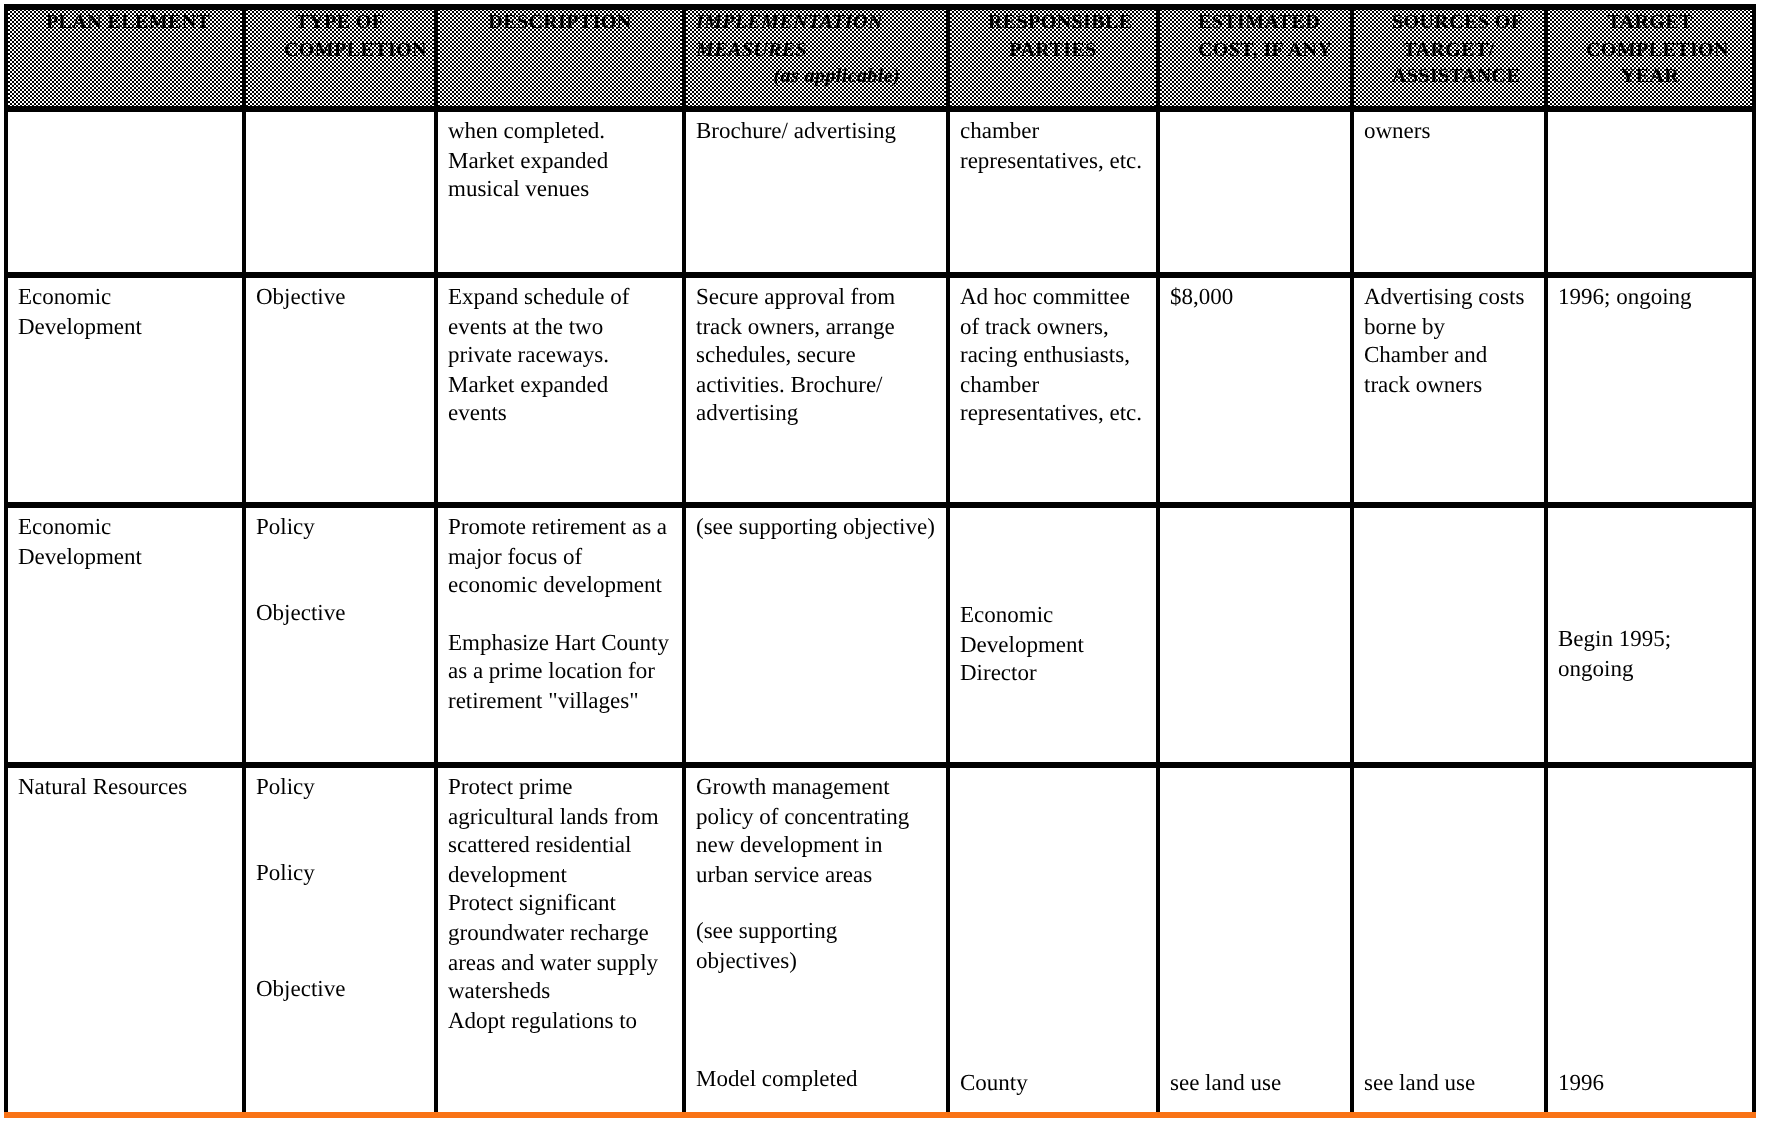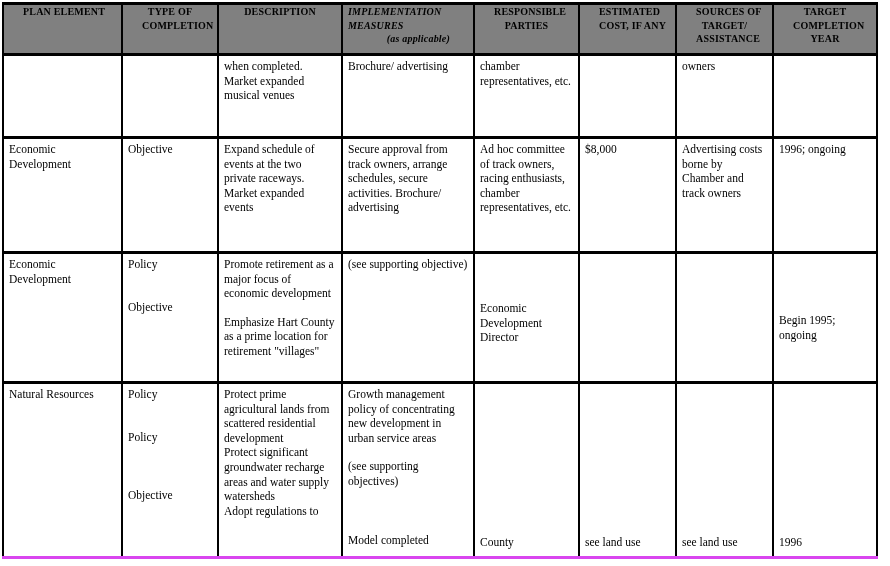--- a/index.html
+++ b/index.html
@@ -101,21 +101,21 @@
   .gap-md { height: 28px; }
   .gap-lg { height: 44px; }
   .gap-xl { height: 56px; }
   .gap-huge { height: 148px; }
 
   
   tr.r0 td { height: 80px; }
   tr.r1 td { height: 112px; }
   tr.r2 td { height: 127px; }
   tr.r3 td { height: 172px; }
-  tr.r3 td { border-bottom: 3px solid #d946ef; }
+  tr.r3 td { border-bottom: 3px solid #f97316; }
 </style>
 </head>
 <body>
 
 <div id="sheet">
 
   <table class="plan-table">
     <colgroup>
       <col class="c0">
         <col class="c1">

